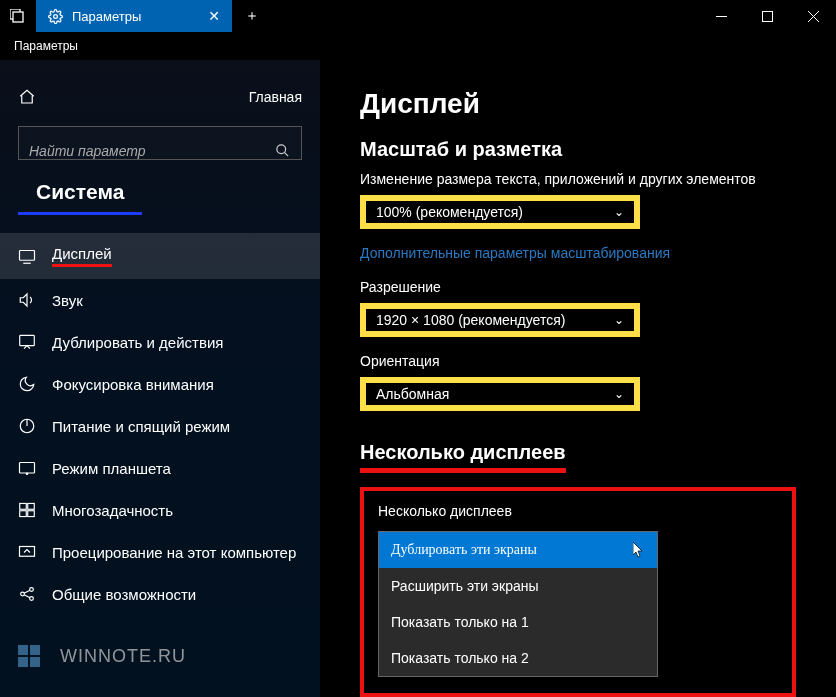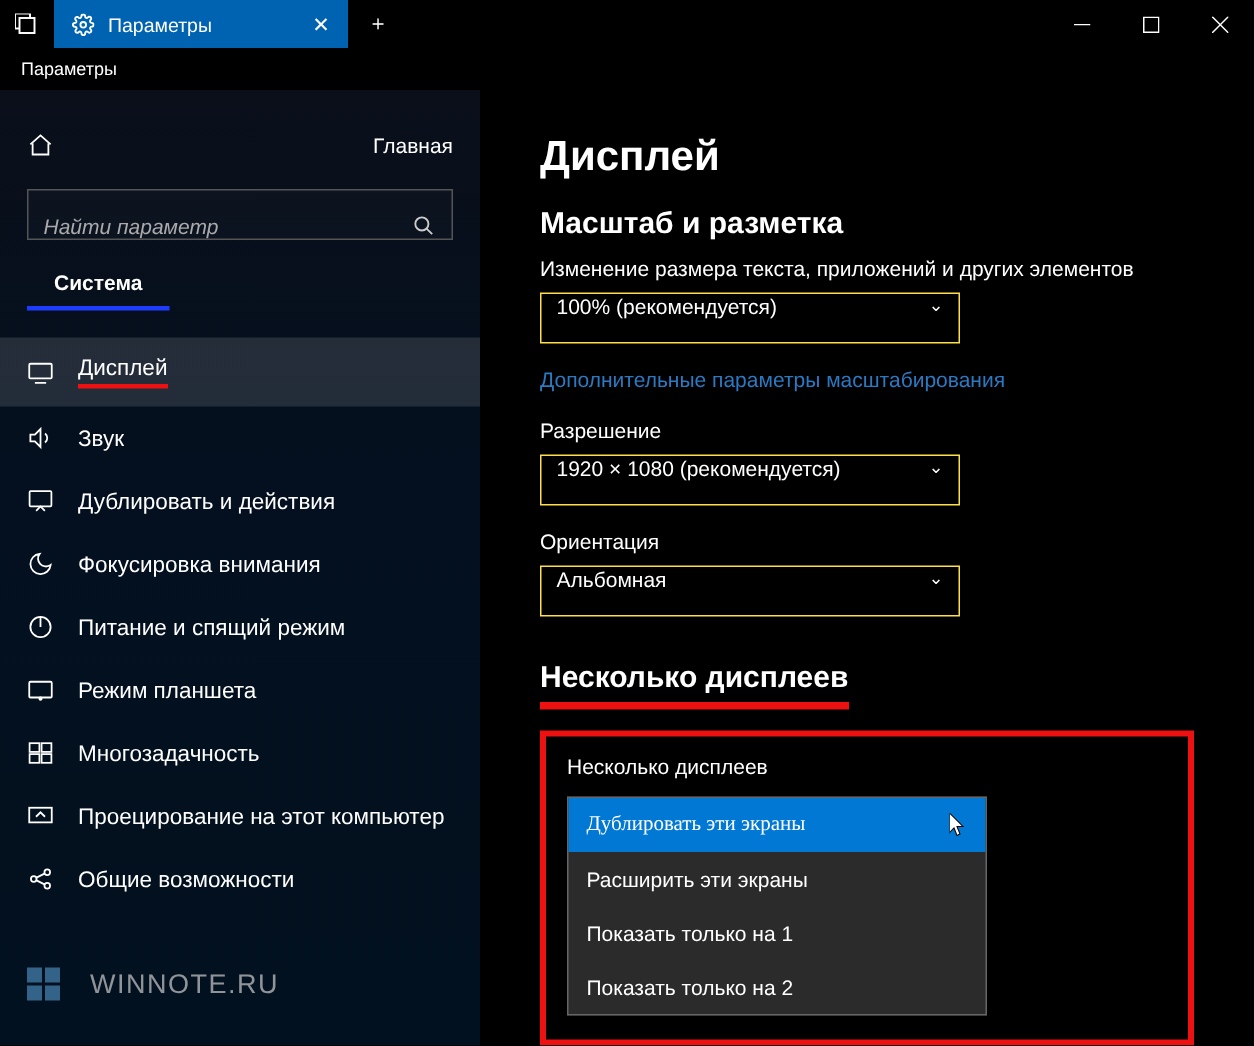--- a/index.html
+++ b/index.html
@@ -91,21 +91,21 @@
   background: transparent;
   border: none;
   color: #fff;
   font-size: 14px;
   font-style: italic;
   outline: none;
 }
 .search-box input::placeholder { color: #aaa; font-style: italic; }
 .category-header {
   padding: 4px 18px 8px 18px;
-  font-size: 14px;
+  font-size: 21px;
   font-weight: 600;
   display: inline-block;
   border-bottom: 3px solid #1e3cff;
   margin-left: 18px;
   margin-bottom: 10px;
 }
 .nav-item {
   display: flex;
   align-items: center;
   gap: 16px;
@@ -134,23 +134,23 @@
   font-weight: 600;
   margin-bottom: 10px;
 }
 .field-label {
   font-size: 14px;
   margin-bottom: 8px;
 }
 .dropdown {
   width: 280px;
   height: 34px;
-  border: 1px solid #fde047;
-  display: flex;
-  align-items: flex-start;
+  border: 6px solid #fde047;
+  display: flex;
+  align-items: center;
   justify-content: space-between;
   padding: 0 10px;
   margin-bottom: 16px;
   cursor: pointer;
   background: #000;
 }
 .dropdown .chev { font-size: 12px; }
 .link {
   color: #2b79c2;
   font-size: 14px;

